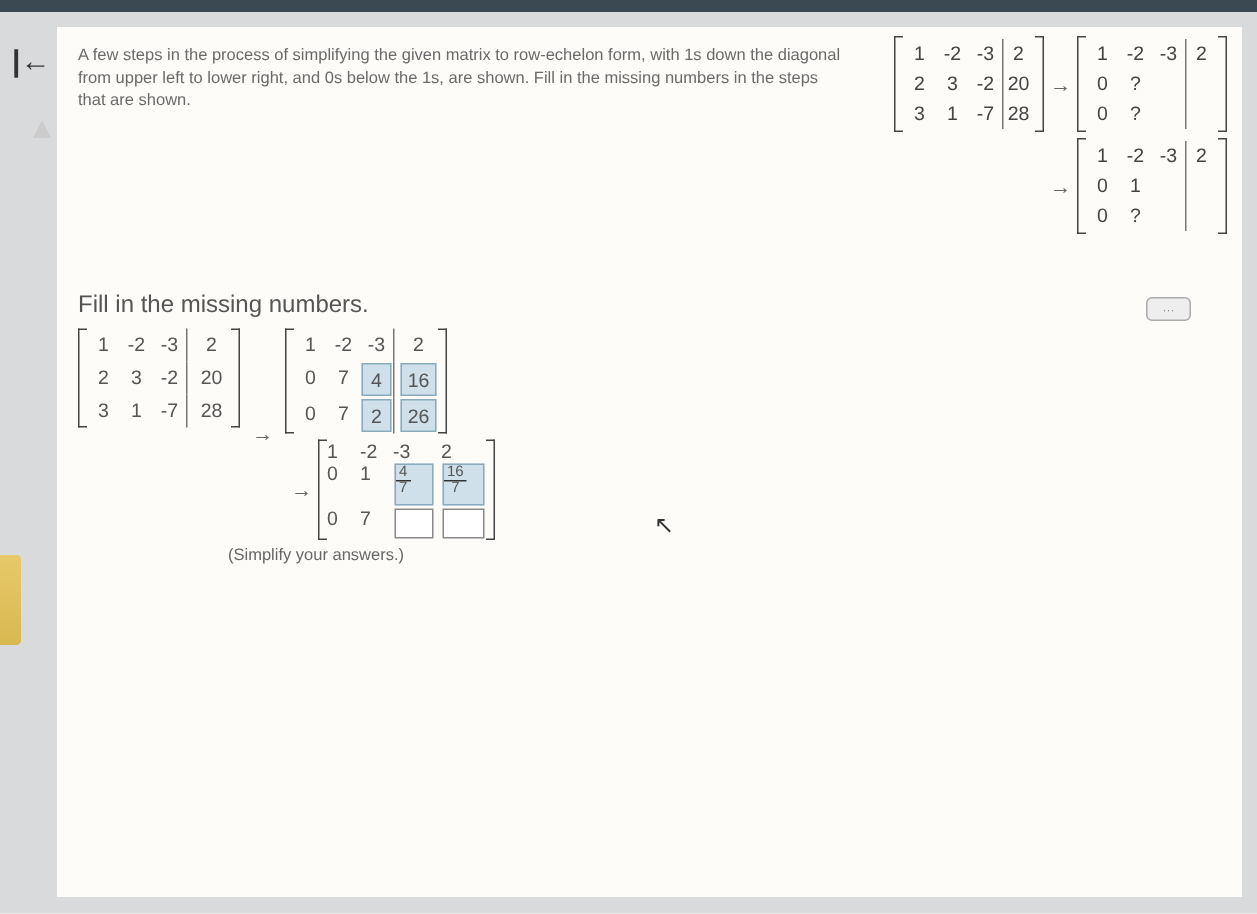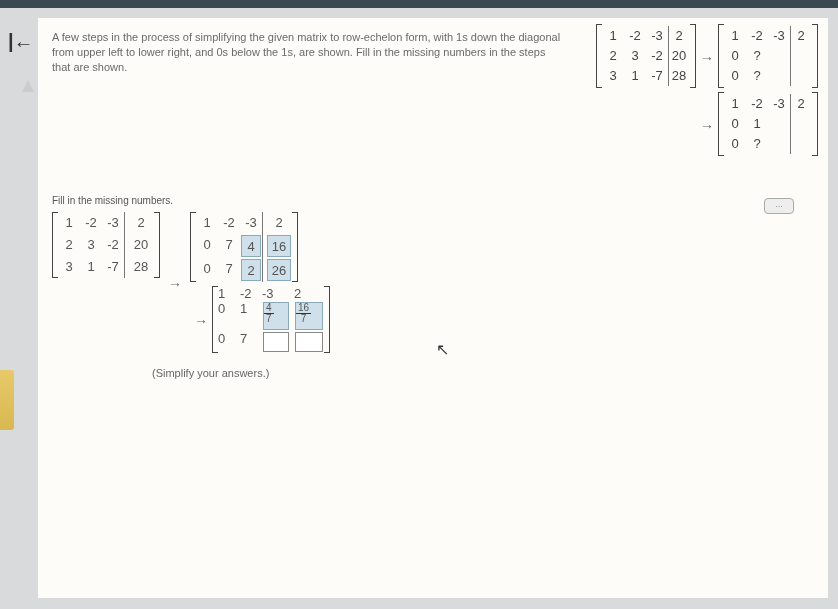--- a/index.html
+++ b/index.html
@@ -75,36 +75,36 @@
     }
     .inner-aug::before {
       content: "";
       position: absolute;
       left: 0;
       top: 0;
       bottom: 0;
       border-left: 1px solid #777;
     }
     .fill-label {
-      font-size: 10px;
+      font-size: 16px;
       color: #555;
       margin-top: 120px;
       font-weight: 500;
       margin-bottom: 6px;
     }
     .work-area { display: flex; align-items: flex-start; gap: 4px; }
     .work-col { display: flex; flex-direction: column; align-items: flex-start; }
     .frac {
       display: inline-flex; flex-direction: column; align-items: center;
       font-size: 10px; line-height: 1;
       vertical-align: middle;
     }
     .frac .num { border-bottom: 1px solid #333; padding: 0 2px; }
     .simplify {
-      font-size: 11px; color: #666; margin-top: 14px; margin-left: 100px;
+      font-size: 11px; color: #666; margin-top: 4px; margin-left: 100px;
     }
     .page-ind {
       position: absolute;
       right: 34px;
       top: 180px;
       width: 30px; height: 16px;
       border: 1px solid #aaa;
       border-radius: 4px;
       background: #eee;
       display: flex; align-items: center; justify-content: center;

